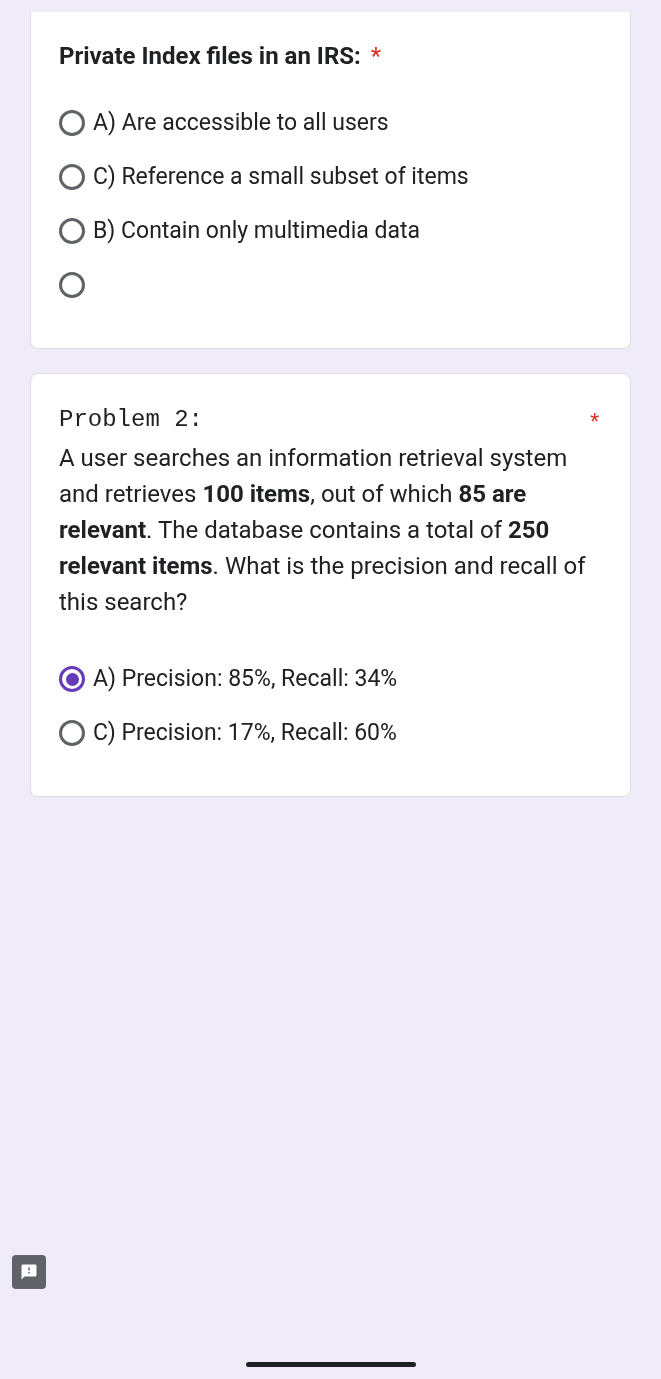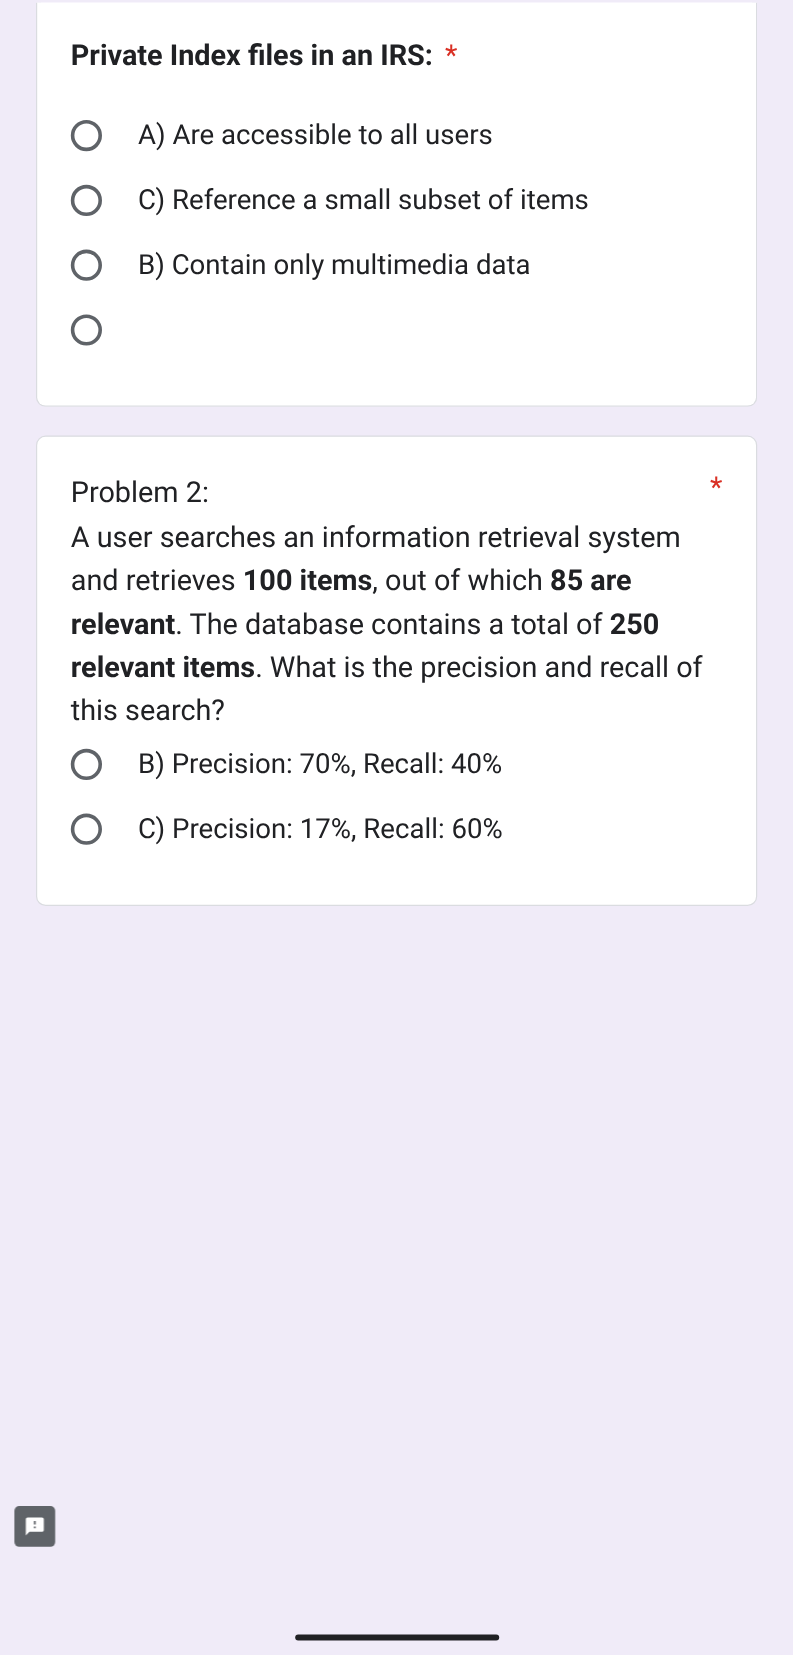--- a/index.html
+++ b/index.html
@@ -14,35 +14,35 @@
   .card {
     background: #fff;
     border-radius: 8px;
     margin: 0 30px 24px 30px;
     padding: 28px 28px 36px 28px;
     border: 1px solid #dadce0;
   }
   .card.first {
     border-top-left-radius: 0;
     border-top-right-radius: 0;
-    margin-top: 2px;
+    margin-top: 12px;
     border-top: none;
   }
   .question-title {
     font-size: 24px;
     line-height: 32px;
     margin-bottom: 24px;
     font-weight: 400;
   }
   .question-title.bold { font-weight: 700; }
   .required { color: #d93025; font-weight: 400; padding-left: 4px; }
   .option-row {
     display: flex;
     align-items: center;
-    gap: 30px;
+    gap: 8px;
     min-height: 54px;
     padding: 6px 0;
   }
   .radio {
     width: 26px;
     height: 26px;
     border: 3px solid #5f6368;
     border-radius: 50%;
     flex-shrink: 0;
     display: flex;
@@ -60,28 +60,30 @@
     border-radius: 50%;
     background: #673ab7;
   }
   .option-label {
     font-size: 23px;
     line-height: 30px;
     color: #202124;
   }
   .problem-title-wrap {
     display: flex;
-    align-items: flex-start;
+    align-items: flex-end;
     justify-content: space-between;
     margin-bottom: 2px;
+    font-family: Liberation Mono, monospace;
   }
   .problem-prompt {
     font-size: 24px;
     line-height: 36px;
     font-weight: 400;
+    margin-bottom: 32px;
   }
   .problem-prompt b { font-weight: 700; }
   .feedback-btn {
     position: fixed;
     left: 12px;
     bottom: 90px;
     width: 34px;
     height: 34px;
     background: #5f6368;
     border-radius: 4px;
@@ -131,22 +133,22 @@
 <div class="card">
   <div class="problem-title-wrap">
     <span class="problem-prompt" style="margin-bottom:0">Problem 2:</span>
     <span class="required" style="font-size:24px">*</span>
   </div>
   <div class="problem-prompt">
     <span>A user searches an information retrieval system and retrieves </span><b>100 items</b><span>, out of which </span><b>85 are relevant</b><span>. The database contains a total of </span><b>250 relevant items</b><span>. What is the precision and recall of this search?</span>
   </div>
 
   <div class="option-row">
-    <span class="radio"></span>
-    <span class="option-label">B) Precision: 70%, Recall: 40%</span>
+    <span class="radio selected"></span>
+    <span class="option-label">A) Precision: 85%, Recall: 34%</span>
   </div>
   <div class="option-row">
     <span class="radio"></span>
     <span class="option-label">C) Precision: 17%, Recall: 60%</span>
   </div>
 </div>
 
 <div class="feedback-btn">
   <svg width="18" height="18" viewBox="0 0 24 24">
       <path d="M20 2H4c-1.1 0-2 .9-2 2v18l4-4h14c1.1 0 2-.9 2-2V4c0-1.1-.9-2-2-2zm-7 12h-2v-2h2v2zm0-4h-2V6h2v4z"></path>

